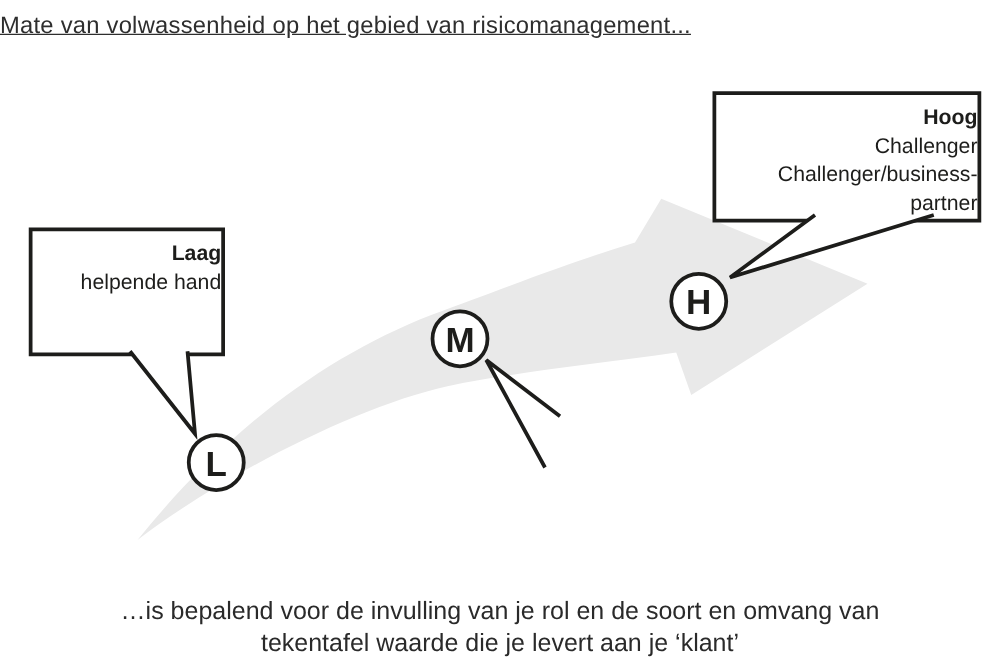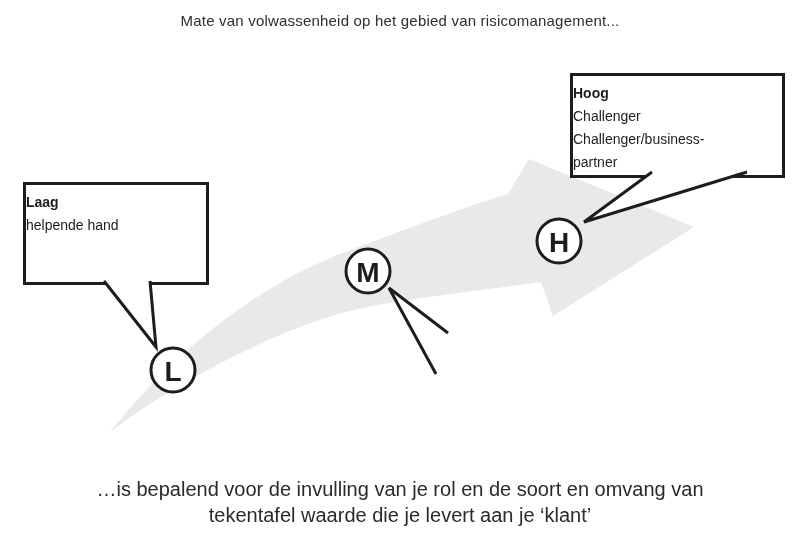--- a/index.html
+++ b/index.html
@@ -6,41 +6,42 @@
   .canvas{
     position:relative;
     width:800px;height:537px;
     background:#ffffff;
     font-family:"Liberation Sans","DejaVu Sans",sans-serif;
     color:#1d1d1b;
     overflow:hidden;
   }
   .title{
     position:absolute;left:0;right:0;top:9px;
-    text-align:center;
-    font-size:15px;line-height:24px;
+    text-align:left;
+    font-size:19px;line-height:24px;
     color:#2e2e2e;
     letter-spacing:0.2px;
+    text-decoration:underline;
   }
   .layer{
     position:absolute;left:0;top:0;width:800px;height:537px;
     pointer-events:none;
   }
   .bubble{
     position:absolute;
     box-sizing:border-box;
     background:#ffffff;
     border:3px solid #1d1d1b;
-    text-align:left;
+    text-align:right;
     padding-top:6px;
-    font-size:14px;line-height:23px;
+    font-size:17px;line-height:23px;
   }
   .bubble-heading{font-weight:bold;}
   .bubble-line{display:block;}
-  .bubble-laag  {left:23px;  top:182px; width:186px; height:103px;}
+  .bubble-laag  {left:23px;  top:182px; width:157px; height:103px;}
   .bubble-hoog  {left:570px; top:73px;  width:215px; height:105px;}
   .bubble-midden{left:433px; top:329px; width:220px; height:129px;}
   .tail{fill:#ffffff;stroke:#1d1d1b;stroke-width:3;stroke-linejoin:miter;}
   .level-circle{fill:#ffffff;stroke:#1d1d1b;stroke-width:3;}
   .level-letter{
     font-family:"Liberation Sans","DejaVu Sans",sans-serif;
     font-size:28px;font-weight:bold;fill:#1d1d1b;
     text-anchor:middle;dominant-baseline:central;
   }
   .footer{

